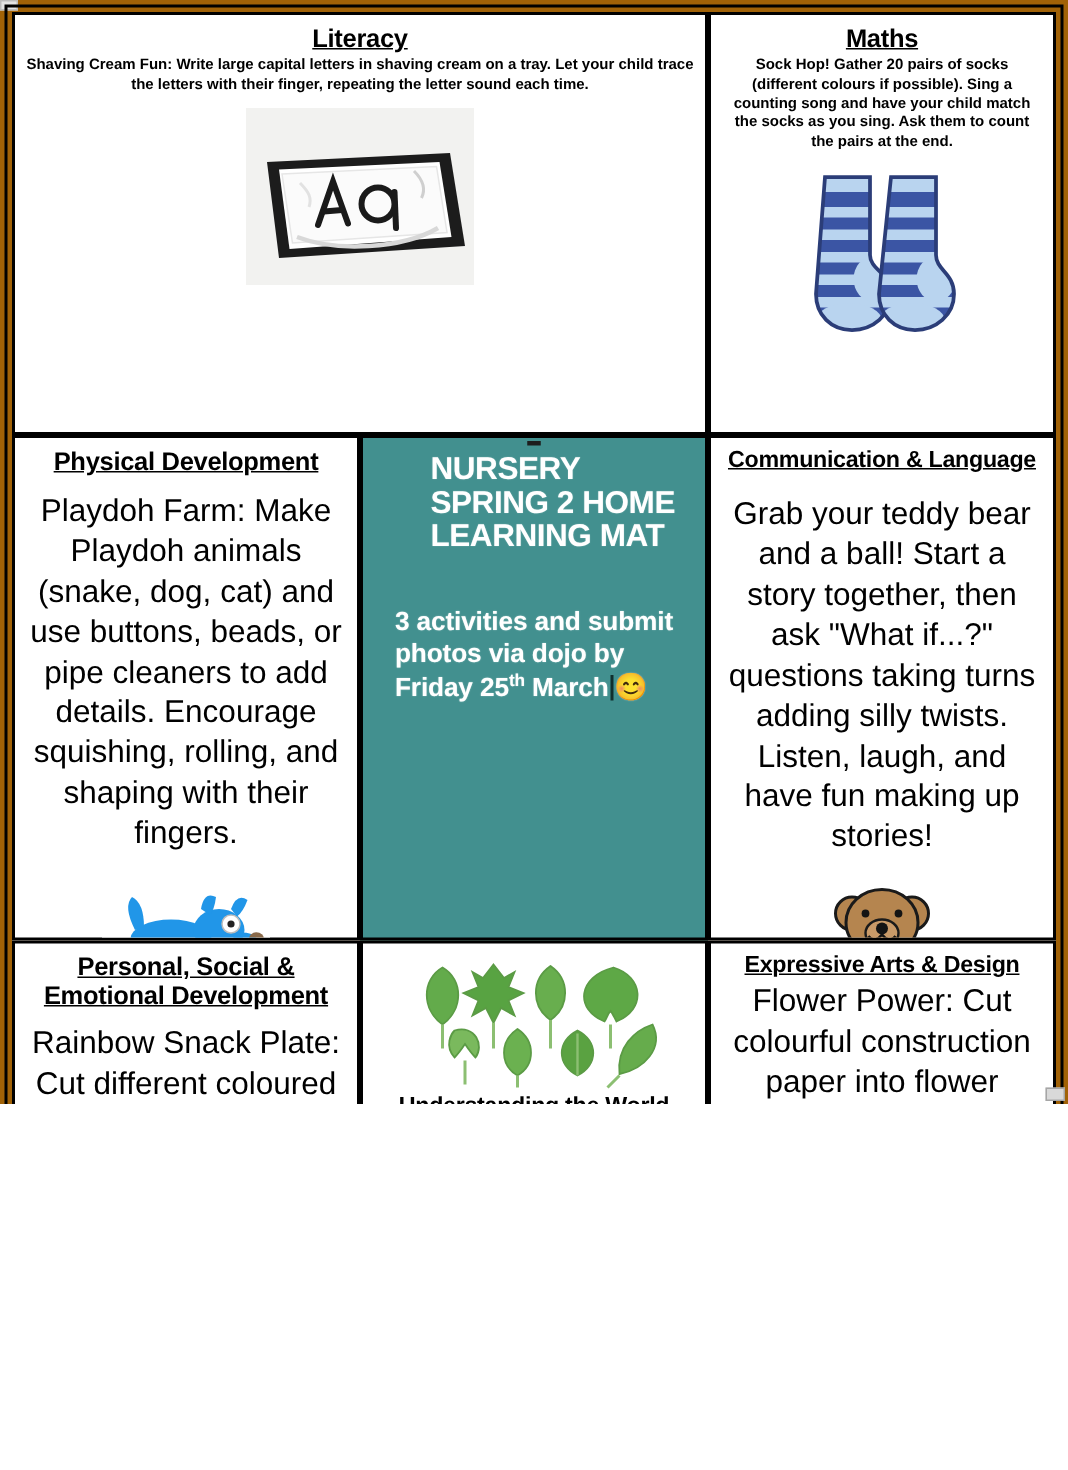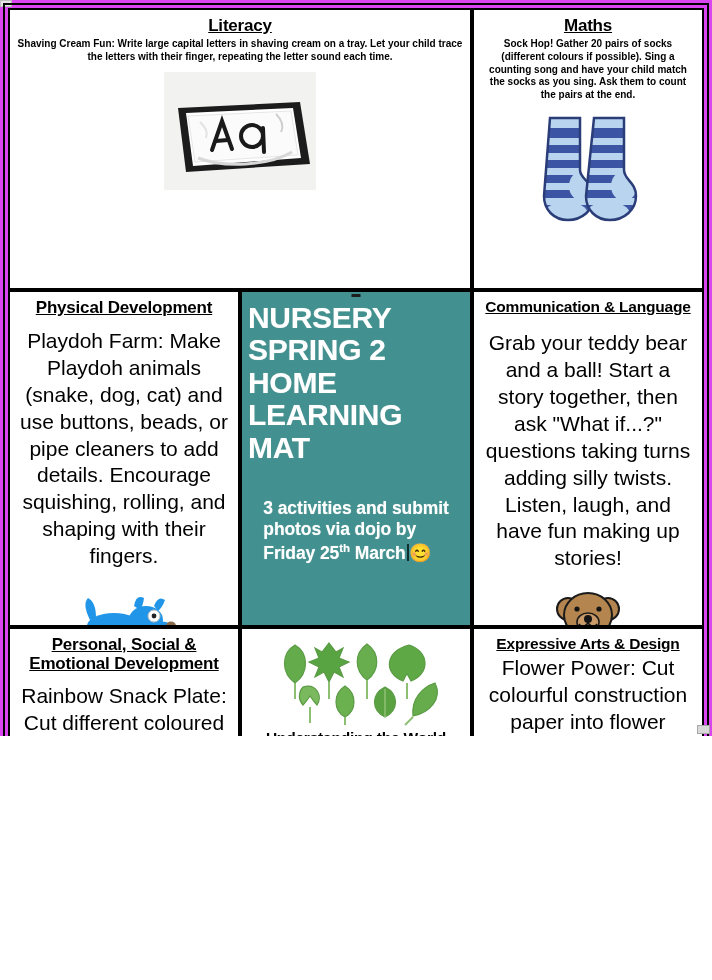--- a/index.html
+++ b/index.html
@@ -5,21 +5,21 @@
   * { box-sizing: border-box; }
   html, body {
     margin: 0; padding: 0;
     background: #ffffff;
     font-family: "Liberation Sans", sans-serif;
   }
   #page {
     position: relative;
     width: 712px;
     height: 736px;
-    background: #d946ef;
+    background: #a16207;
     overflow: hidden;
   }
 
   
   .page-frame-outer{
     position:absolute; left:3px; top:3px; width:706px; height:974px;
     border:2px solid #000; pointer-events:none;
   }
 
   
@@ -71,24 +71,25 @@
     display:flex; flex-direction:column; align-items:center;
     padding: 4px 6px 6px 6px;
     position: relative;
   }
   .teal .caret-top{
     position:absolute; top:2px; left:50%; transform:translateX(-50%);
     width:9px; height:3px; background:#1d1d1d;
   }
   .teal-title {
     color:#fff; font-weight:bold;
-    font-size: 30px; line-height: 1.08;
+    font-size: 21px; line-height: 1.08;
     letter-spacing: -0.3px;
     margin-top: 6px;
     text-shadow: 0 0 1px rgba(255,255,255,0.35);
+    margin-left: 39px;
   }
   .teal-note {
     color:#fff; font-weight:bold;
     font-size: 17.5px; line-height: 1.22;
     margin-top: 34px;
     letter-spacing: -0.1px;
     text-shadow: 0 0 1px rgba(255,255,255,0.5);
   }
   .teal-note .sup { font-size: 11.5px; vertical-align: super; }
   .emoji { font-size: 18px; }

